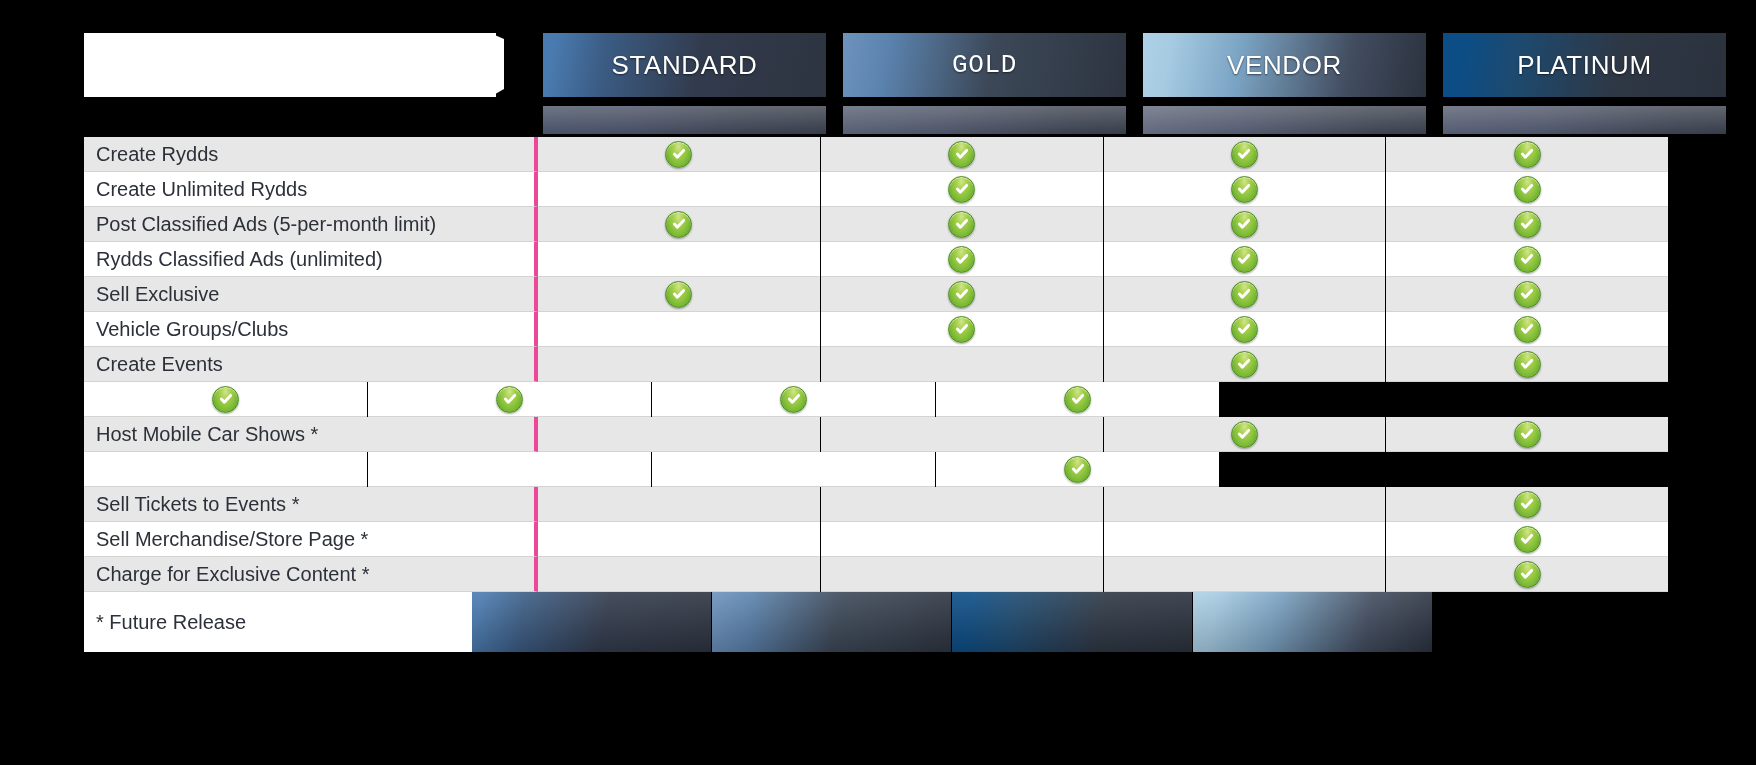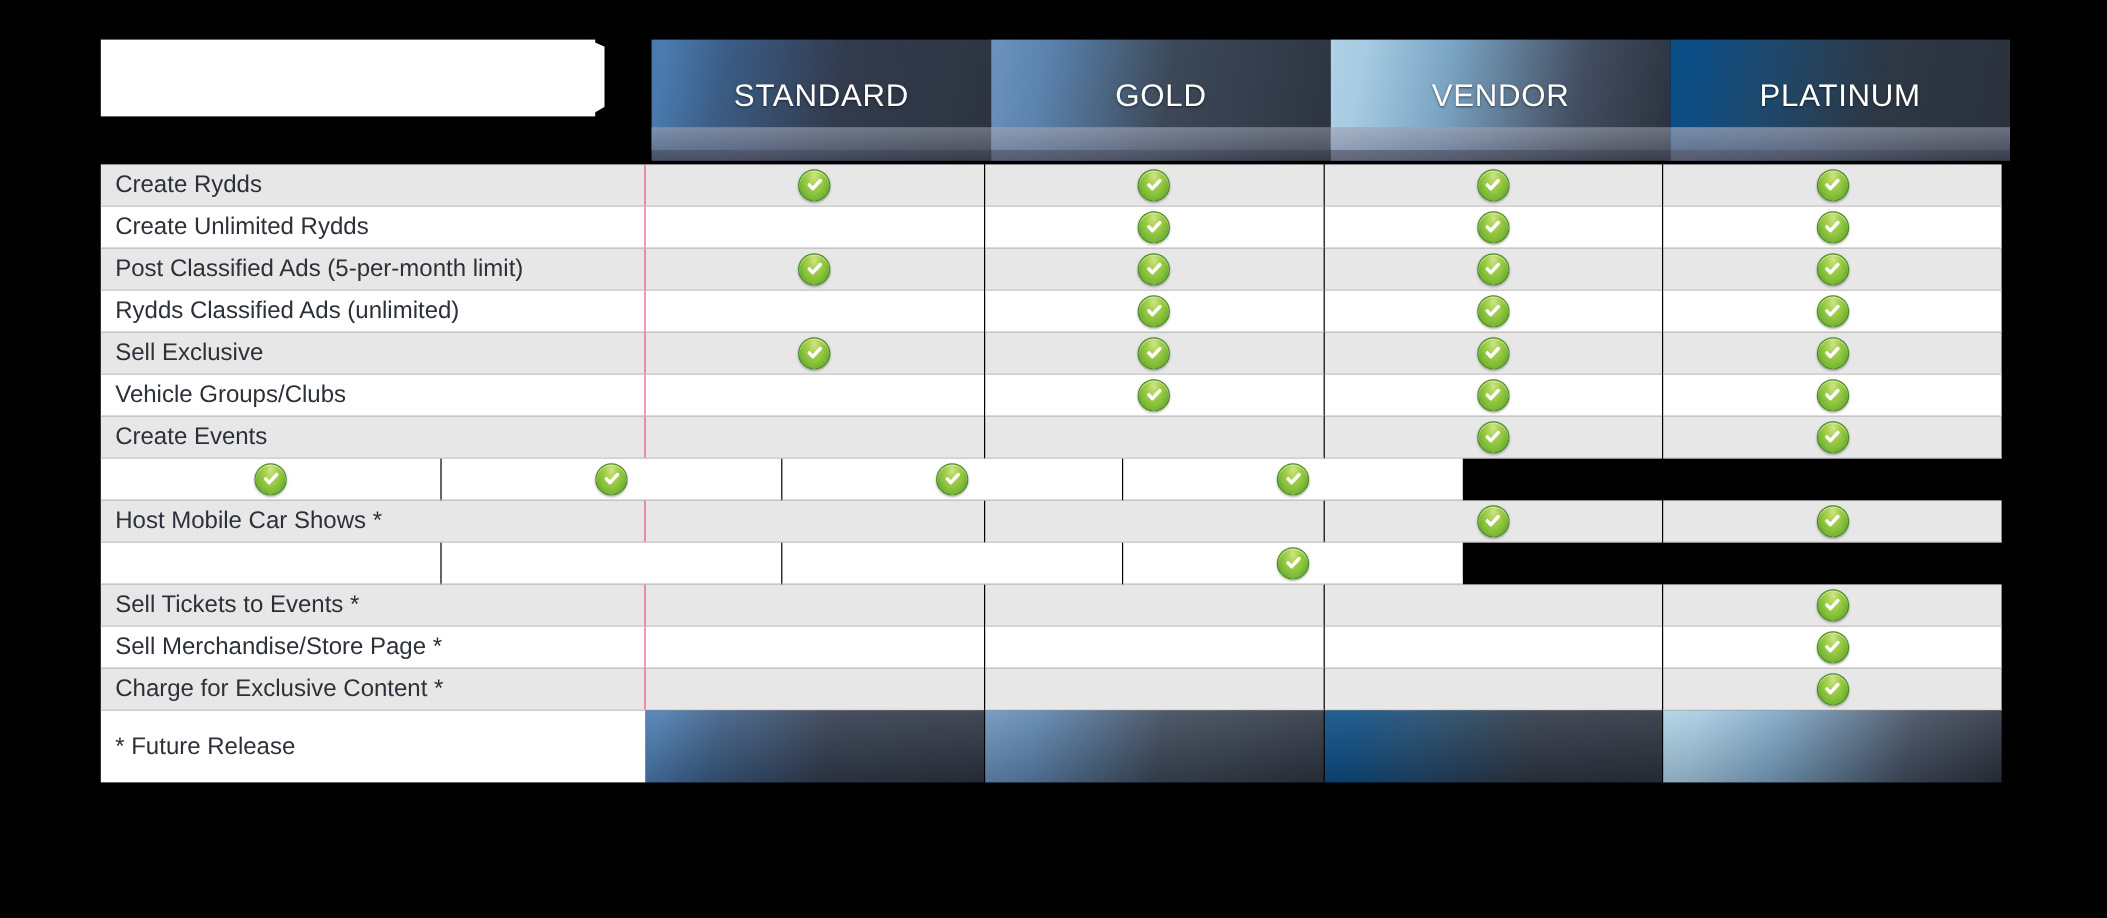--- a/index.html
+++ b/index.html
@@ -43,22 +43,22 @@
   .header-row {
     position: absolute;
     left: 543px;
     top: 33px;
     height: 72px;
     display: flex;
   }
   .hcol {
     position: relative;
     width: 283px;
-    height: 92px;
-    margin-right: 0;
+    height: 64px;
+    margin-right: 17px;
   }
   .hcol-face {
     position: absolute;
     inset: 0;
     display: flex;
     align-items: center;
     justify-content: center;
     color: #ffffff;
     font-size: 26px;
     letter-spacing: 0.6px;
@@ -75,21 +75,21 @@
   }
   .hcol-refl::after {
     content: "";
     position: absolute;
     inset: 0;
     background: linear-gradient(to bottom, rgba(255,255,255,.30), rgba(255,255,255,0));
   }
 
   
   .g-standard { background: linear-gradient(100deg,#4a7bb0 0%, #4a7bb0 4%, #3b5c84 22%, #323b4d 55%, #2d3440 100%); }
-  .g-gold     { background: linear-gradient(100deg,#6d93bd 0%, #5b83ae 16%, #3c4858 52%, #2d3440 100%); }
+  .g-gold     { background: linear-gradient(100deg,#6d93bd 0%, #5b83ae 16%, #3c4858 52%, #2d3440 100%); font-family: Liberation Mono, monospace; }
   .g-platinum { background: linear-gradient(100deg,#0c4d85 0%, #0c4d85 8%, #1d4a70 26%, #2e3744 62%, #2b323e 100%); }
   .g-vendor   { background: linear-gradient(100deg,#aed2e6 0%, #a6cbe2 10%, #7ba4c4 34%, #424d60 72%, #2b323e 100%); }
 
   .r-standard { background: linear-gradient(100deg,#5b6a86 0%, #5a6480 30%, #4b5468 70%, #444c5e 100%); }
   .r-gold     { background: linear-gradient(100deg,#6e7a94 0%, #626c86 35%, #4b5366 80%, #454d5f 100%); }
   .r-platinum { background: linear-gradient(100deg,#6d7793 0%, #636d88 35%, #4c5467 80%, #454d5f 100%); }
   .r-vendor   { background: linear-gradient(100deg,#7e88a2 0%, #6b7590 35%, #4f5769 80%, #464e60 100%); }
 
   
   .table {
@@ -111,21 +111,21 @@
     border-bottom: 1px solid #d4d4d4;
   }
   .label-cell {
     width: 456px;
     display: flex;
     align-items: center;
     padding-left: 12px;
     font-size: 20px;
     color: #2c3038;
     white-space: nowrap;
-    border-right: 1px solid #ec4899;
+    border-right: 4px solid #ec4899;
   }
   .mark-cell {
     width: 283px;
     margin-right: 1px;
     display: flex;
     align-items: center;
     justify-content: center;
   }
   .mark-cell:last-child { margin-right: 0; }
 
@@ -143,21 +143,21 @@
     align-items: center;
     justify-content: center;
   }
   .check svg { display: block; }
 
   
   .footer-row {
     position: absolute;
     left: 84px;
     top: 592px;
-    width: 1584px;
+    width: 1348px;
     height: 60px;
     display: flex;
   }
   .footer-note {
     width: 456px;
     background: #ffffff;
     display: flex;
     align-items: center;
     padding-left: 12px;
     font-size: 20px;

